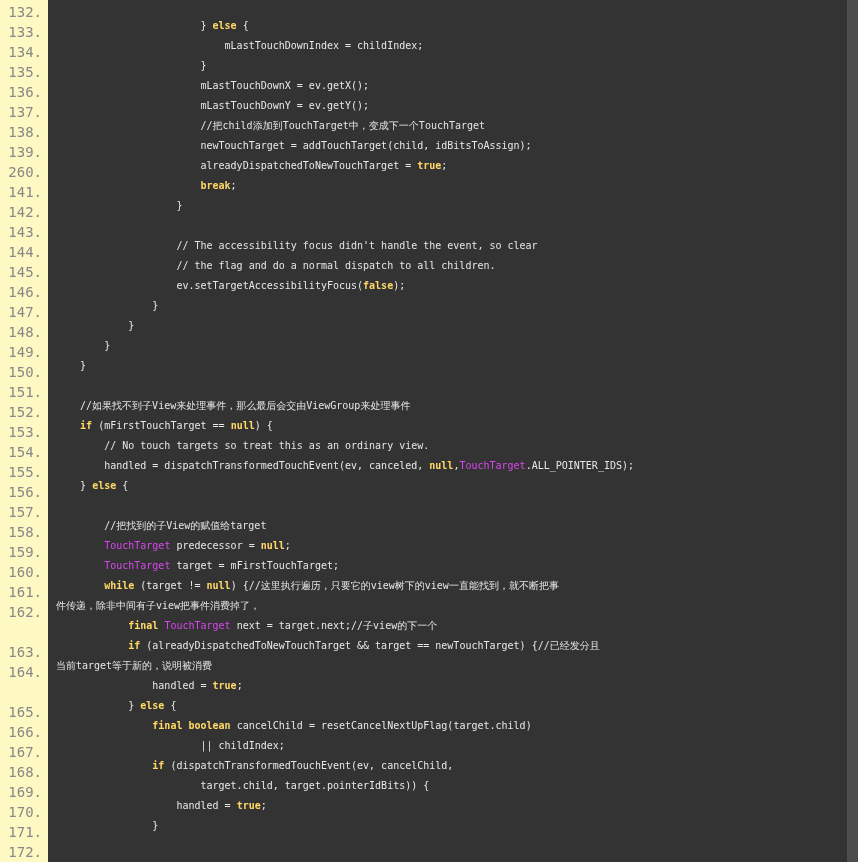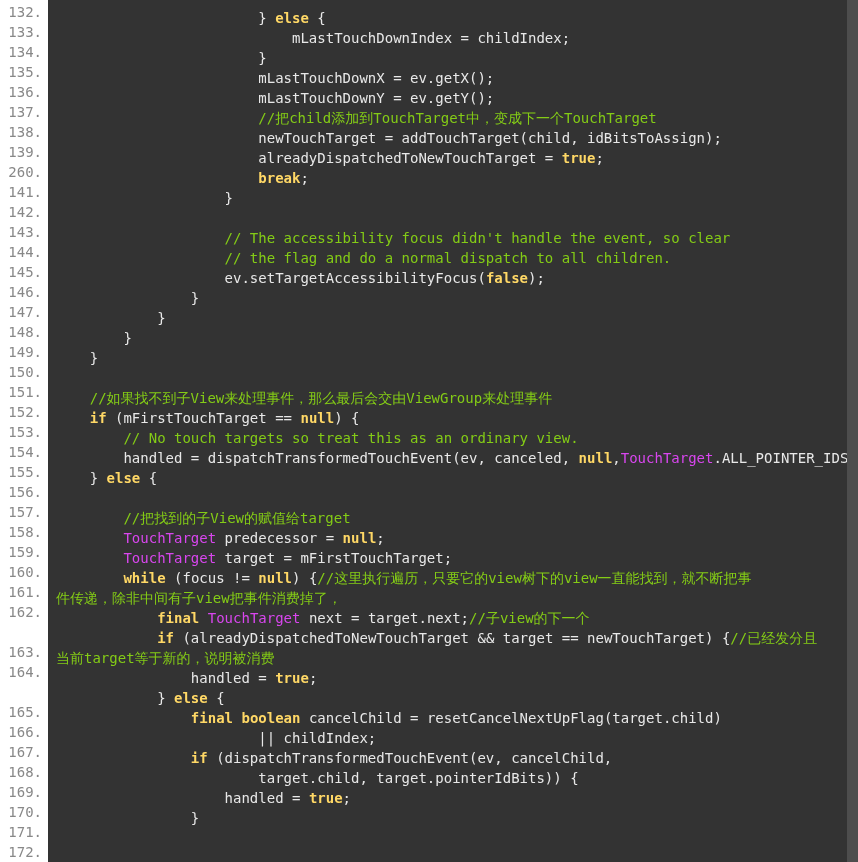--- a/index.html
+++ b/index.html
@@ -17,55 +17,55 @@
     position: relative;
     width: 858px;
     height: 862px;
     background: #333333;
     display: flex;
     overflow: hidden;
   }
   #gutter {
     width: 48px;
     min-width: 48px;
-    background: #ffffff;
+    background: #fef9c3;
     color: #888888;
     font-size: 14px;
     line-height: 20px;
     text-align: right;
     padding: 2px 6px 0 0;
     box-sizing: border-box;
     user-select: none;
   }
   #gutter .ln {
     height: 20px;
     white-space: pre;
   }
   #gutter .ln.blank {
     color: transparent;
   }
   #code-area {
     flex: 1;
     background: #333333;
-    font-size: 14px;
+    font-size: 10px;
     line-height: 20px;
-    padding: 8px 0 0 8px;
+    padding: 16px 0 0 8px;
     box-sizing: border-box;
     color: #e8e8e8;
     overflow: hidden;
     position: relative;
   }
   #code-area .cl {
     height: 20px;
     white-space: pre;
     overflow: visible;
   }
   
   .kw   { color: #ffd866; font-weight: bold; }
-  .cmt  { color: #84cc16; }
+  .cmt  { color: #e5e5e5; }
   .typ  { color: #d946ef; }
   .lit  { color: #ffd866; font-weight: bold; margin-top: 32px; }
   .pln  { color: #e8e8e8; }
   #scrollbar {
     position: absolute;
     top: 0;
     right: 0;
     width: 11px;
     height: 862px;
     background: #4d4d4d;
@@ -142,21 +142,21 @@
       <div class="cl"><span class="pln"></span></div>
       <div class="cl"><span class="cmt">    //如果找不到子View来处理事件，那么最后会交由ViewGroup来处理事件</span></div>
       <div class="cl"><span class="pln">    </span><span class="kw">if</span><span class="pln"> (mFirstTouchTarget == </span><span class="lit">null</span><span class="pln">) {</span></div>
       <div class="cl"><span class="cmt">        // No touch targets so treat this as an ordinary view.</span></div>
       <div class="cl"><span class="pln">        handled = dispatchTransformedTouchEvent(ev, canceled, </span><span class="lit">null</span><span class="pln">,</span><span class="typ">TouchTarget</span><span class="pln">.ALL_POINTER_IDS);</span></div>
       <div class="cl"><span class="pln">    } </span><span class="kw">else</span><span class="pln"> {</span></div>
       <div class="cl"><span class="pln"></span></div>
       <div class="cl"><span class="cmt">        //把找到的子View的赋值给target</span></div>
       <div class="cl"><span class="pln">        </span><span class="typ">TouchTarget</span><span class="pln"> predecessor = </span><span class="lit">null</span><span class="pln">;</span></div>
       <div class="cl"><span class="pln">        </span><span class="typ">TouchTarget</span><span class="pln"> target = mFirstTouchTarget;</span></div>
-      <div class="cl"><span class="pln">        </span><span class="kw">while</span><span class="pln"> (focus != </span><span class="lit">null</span><span class="pln">) {</span><span class="cmt">//这里执行遍历，只要它的view树下的view一直能找到，就不断把事</span></div>
+      <div class="cl"><span class="pln">        </span><span class="kw">while</span><span class="pln"> (target != </span><span class="lit">null</span><span class="pln">) {</span><span class="cmt">//这里执行遍历，只要它的view树下的view一直能找到，就不断把事</span></div>
       <div class="cl"><span class="cmt">件传递，除非中间有子view把事件消费掉了，</span></div>
       <div class="cl"><span class="pln">            </span><span class="kw">final</span><span class="pln"> </span><span class="typ">TouchTarget</span><span class="pln"> next = target.next;</span><span class="cmt">//子view的下一个</span></div>
       <div class="cl"><span class="pln">            </span><span class="kw">if</span><span class="pln"> (alreadyDispatchedToNewTouchTarget &amp;&amp; target == newTouchTarget) {</span><span class="cmt">//已经发分且</span></div>
       <div class="cl"><span class="cmt">当前target等于新的，说明被消费</span></div>
       <div class="cl"><span class="pln">                handled = </span><span class="lit">true</span><span class="pln">;</span></div>
       <div class="cl"><span class="pln">            } </span><span class="kw">else</span><span class="pln"> {</span></div>
       <div class="cl"><span class="pln">                </span><span class="kw">final</span><span class="pln"> </span><span class="kw">boolean</span><span class="pln"> cancelChild = resetCancelNextUpFlag(target.child)</span></div>
       <div class="cl"><span class="pln">                        || childIndex;</span></div>
       <div class="cl"><span class="pln">                </span><span class="kw">if</span><span class="pln"> (dispatchTransformedTouchEvent(ev, cancelChild,</span></div>
       <div class="cl"><span class="pln">                        target.child, target.pointerIdBits)) {</span></div>

